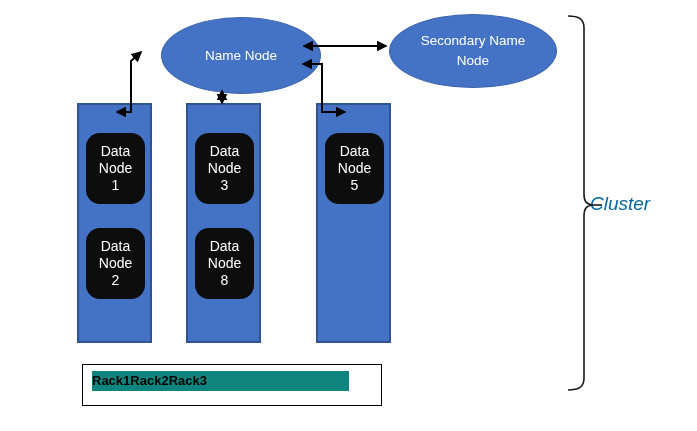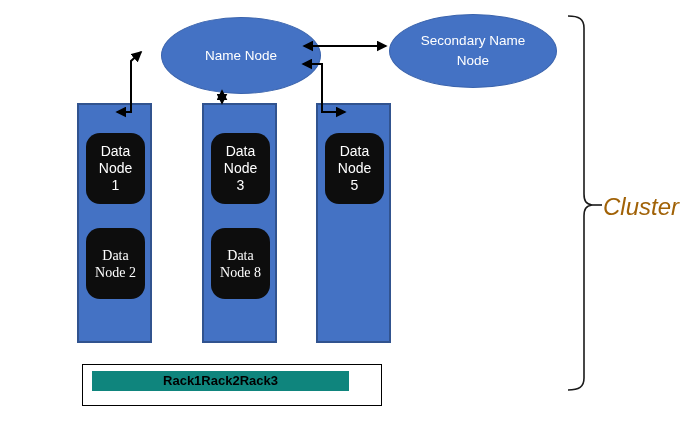--- a/index.html
+++ b/index.html
@@ -12,40 +12,40 @@
     color:#ffffff;display:flex;align-items:center;justify-content:center;
     text-align:center;font-size:13.5px;line-height:1.45;
   }
   .ellipse.name-node{left:161px;top:17px;width:158px;height:75px;align-items:center;}
   .ellipse.secondary{left:389px;top:14px;width:166px;height:72px;padding:0;}
   .ellipse.secondary .inner{width:120px;}
   .rack{
     position:absolute;top:103px;width:75px;height:240px;
     background:#4472C4;border:2px solid #31538f;box-sizing:border-box;
   }
-  .rack.r1{left:77px;} .rack.r2{left:202px;} .rack.r3{left:296px;margin-left:20px;}
+  .rack.r1{left:77px;} .rack.r2{left:186px;} .rack.r3{left:296px;margin-left:20px;}
   .dnode{
     position:absolute;left:7px;width:59px;height:71px;background:#0d0d0d;
     border-radius:14px;color:#ffffff;display:flex;align-items:center;justify-content:center;
     text-align:center;font-size:14px;line-height:17px;
   }
   .dnode .txt{width:42px;}
-  .dnode.top{top:28px;} .dnode.bottom{top:123px;font-family:Liberation Serif, serif;}
+  .dnode.top{top:28px;} .dnode.bottom{top:123px;}
   .rack-bar-outer{
     position:absolute;left:82px;top:364px;width:300px;height:42px;
     background:#ffffff;border:1.5px solid #000;box-sizing:border-box;
   }
   .rack-bar{
     position:absolute;left:9px;top:6px;width:257px;height:20px;background:#0f857d;
-    display:flex;justify-content:center;align-items:center;
+    display:flex;justify-content:flex-start;align-items:center;
     font-size:13px;font-weight:bold;color:#000;line-height:20px;
   }
   .cluster-label{
-    position:absolute;left:603px;top:193px;font-size:24px;font-style:italic;
-    color:#a16207;white-space:nowrap;
+    position:absolute;left:590px;top:193px;font-size:19px;font-style:italic;
+    color:#0369a1;white-space:nowrap;
   }
   .overlay{position:absolute;left:0;top:0;width:697px;height:431px;pointer-events:none;}
 </style>
 </head>
 <body>
 
 <div class="canvas">
 
   <div class="ellipse name-node">
     <span>Name Node</span>

